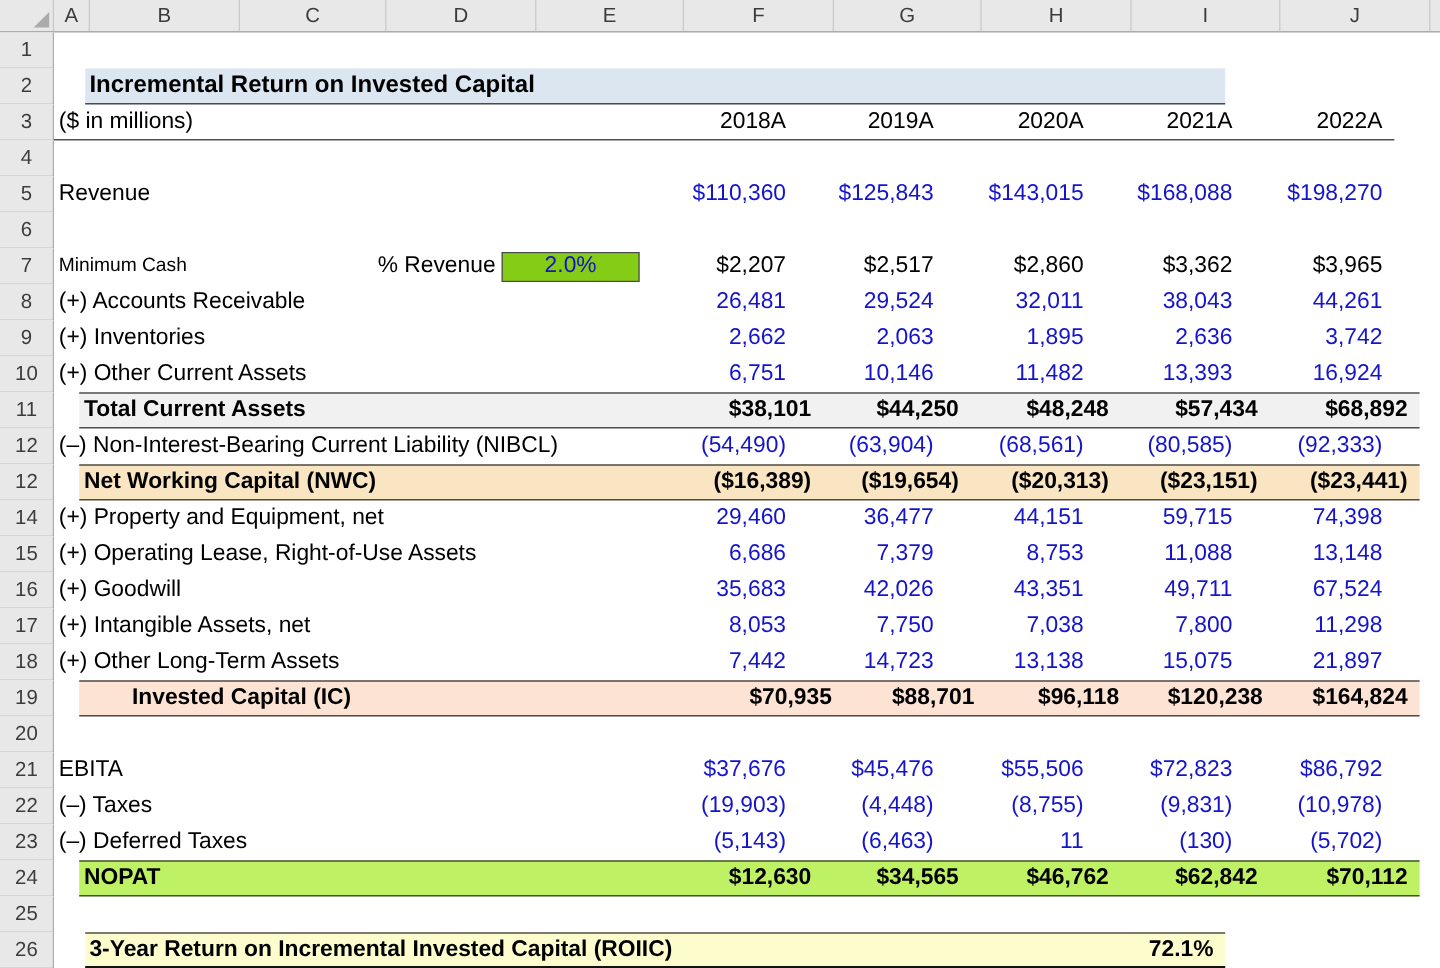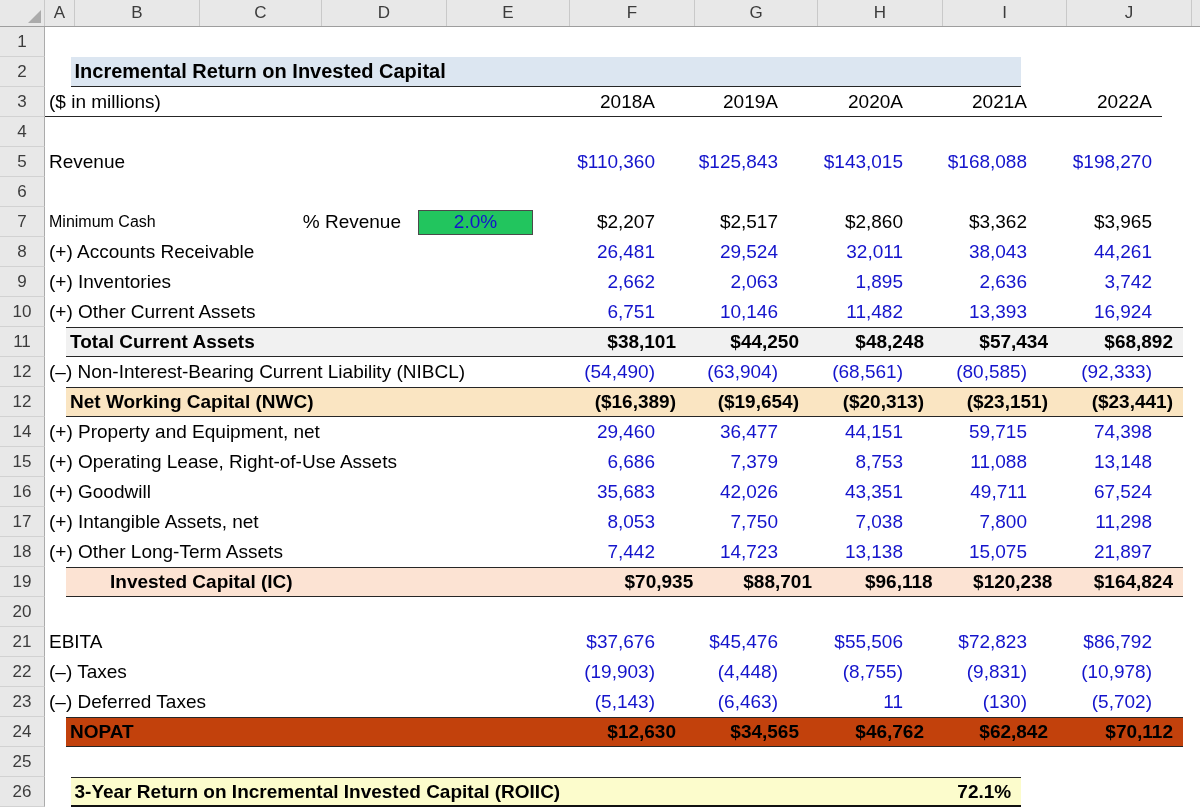--- a/index.html
+++ b/index.html
@@ -30,30 +30,30 @@
   .v{box-sizing:border-box;text-align:right;padding-right:10px;font-size:19px;color:#000;white-space:nowrap;}
   .vF{width:125px}.vG{width:123px}.vH{width:125px}.vI{width:124px}.vJ{width:125px}
   .blu{color:#1414CC;}
   .bold{font-weight:bold;margin-left:21px;}
   .bold .lbl,.bold .v{font-weight:bold;}
   
   .fill-blue{background:#DCE6F1;}
   .fill-gray{background:#F1F1F1;}
   .fill-tan{background:#FAE5C2;}
   .fill-salmon{background:#FCE3D3;padding-left:40px;}
-  .fill-green{background:#c2410c;}
+  .fill-green{background:#bef264;}
   .fill-yellow{background:#FCFCCC;}
   .bt{border-top:1px solid #262626;}
   .bb{border-bottom:1px solid #262626;}
   .bb2{border-bottom:2px solid #111;gap:36px;}
   .title{padding-left:4px;font-size:20px;font-weight:bold;color:#000;white-space:nowrap;}
   
   .lblMin{width:247px;padding-left:4px;box-sizing:border-box;font-size:16px;white-space:nowrap;}
-  .pctLbl{width:125px;box-sizing:border-box;text-align:right;padding-right:16px;font-size:19px;white-space:nowrap;}
-  .inputbox{width:115px;height:25px;margin-left:1px;border:1.5px solid #4A4A4A;background:#22c55e;
+  .pctLbl{width:125px;box-sizing:border-box;text-align:right;padding-right:4px;font-size:19px;white-space:nowrap;}
+  .inputbox{width:115px;height:25px;margin-left:1px;border:1.5px solid #4A4A4A;background:#84cc16;
     display:flex;align-items:center;justify-content:center;font-size:19px;box-sizing:border-box;}
   
   .roiicLbl{flex:1;padding-left:4px;font-size:19px;font-weight:bold;white-space:nowrap;}
   .roiicVal{width:125px;box-sizing:border-box;text-align:right;padding-right:10px;font-size:19px;font-weight:bold;}
 </style>
 </head>
 <body>
 
 <div class="sheet">
 

